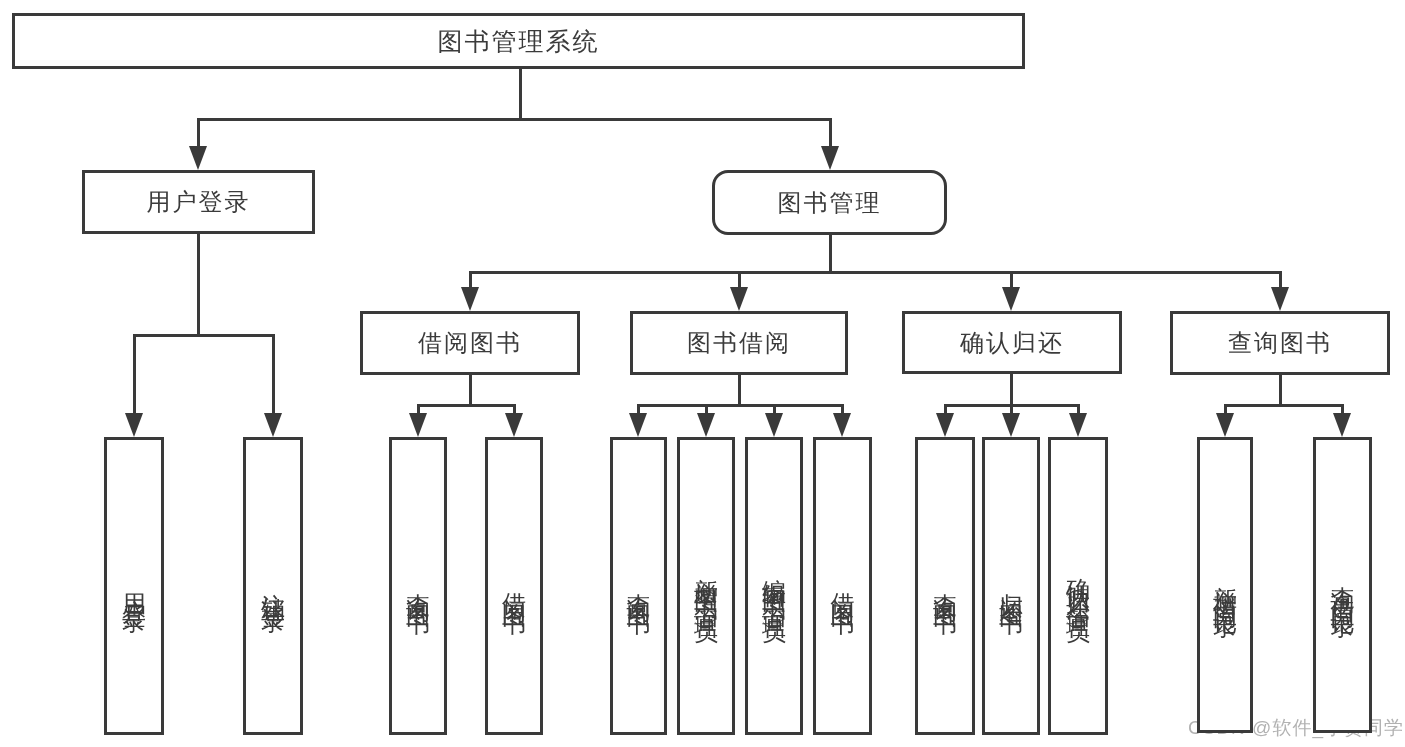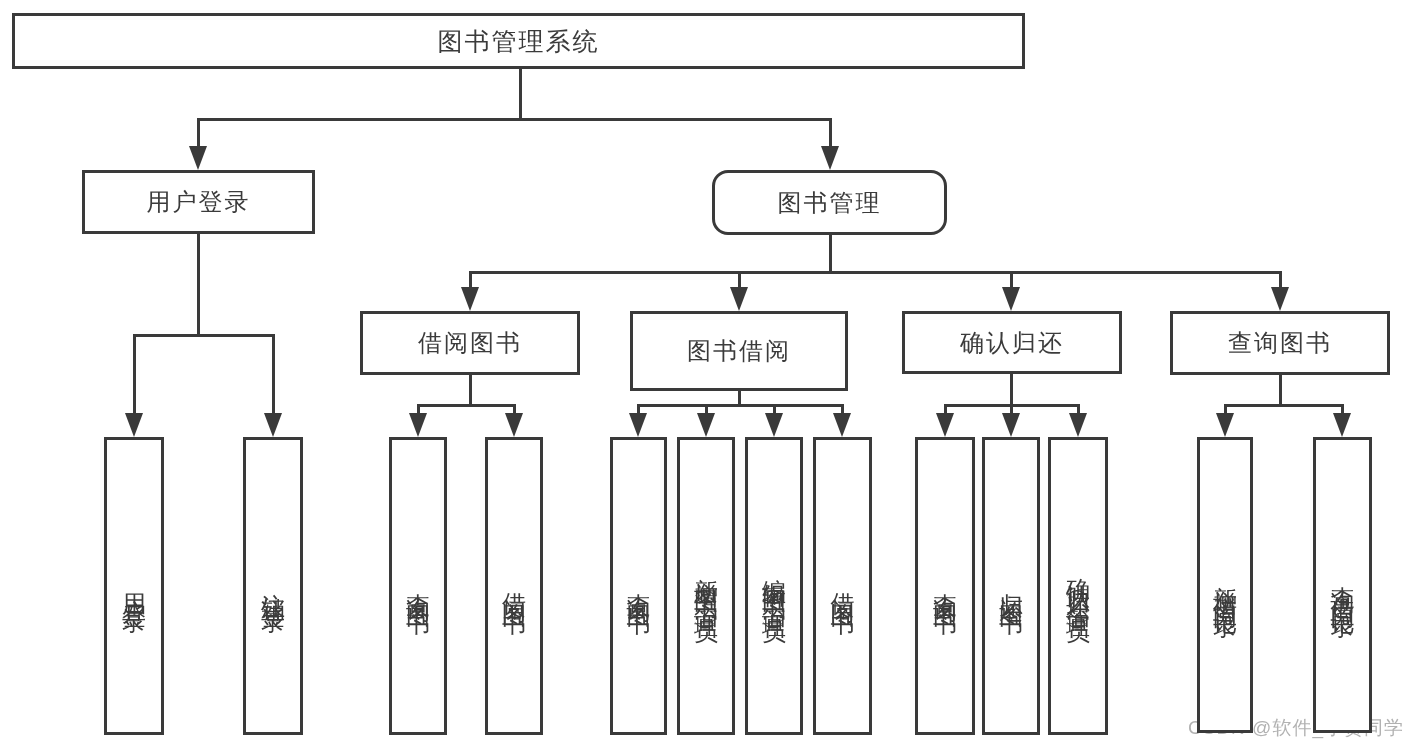--- a/index.html
+++ b/index.html
@@ -91,21 +91,21 @@
     </div>
     <div class="box" style="left: 82px; top: 170px; width: 233px; height: 64px;">
       <span class="lbl">用户登录</span>
     </div>
     <div class="box" style="left: 712px; top: 170px; width: 235px; height: 65px; border-radius: 16px;">
       <span class="lbl">图书管理</span>
     </div>
     <div class="box" style="left: 360px; top: 311px; width: 220px; height: 64px;">
       <span class="lbl">借阅图书</span>
     </div>
-    <div class="box" style="left: 630px; top: 311px; width: 218px; height: 80px;">
+    <div class="box" style="left: 630px; top: 311px; width: 218px; height: 64px;">
       <span class="lbl">图书借阅</span>
     </div>
     <div class="box" style="left: 902px; top: 311px; width: 220px; height: 63px;">
       <span class="lbl">确认归还</span>
     </div>
     <div class="box" style="left: 1170px; top: 311px; width: 220px; height: 64px;">
       <span class="lbl">查询图书</span>
     </div>
     <div class="box vertical" style="left: 104px; top: 437px; width: 60px; height: 298px;">
       <span class="lbl">用户登录</span>

